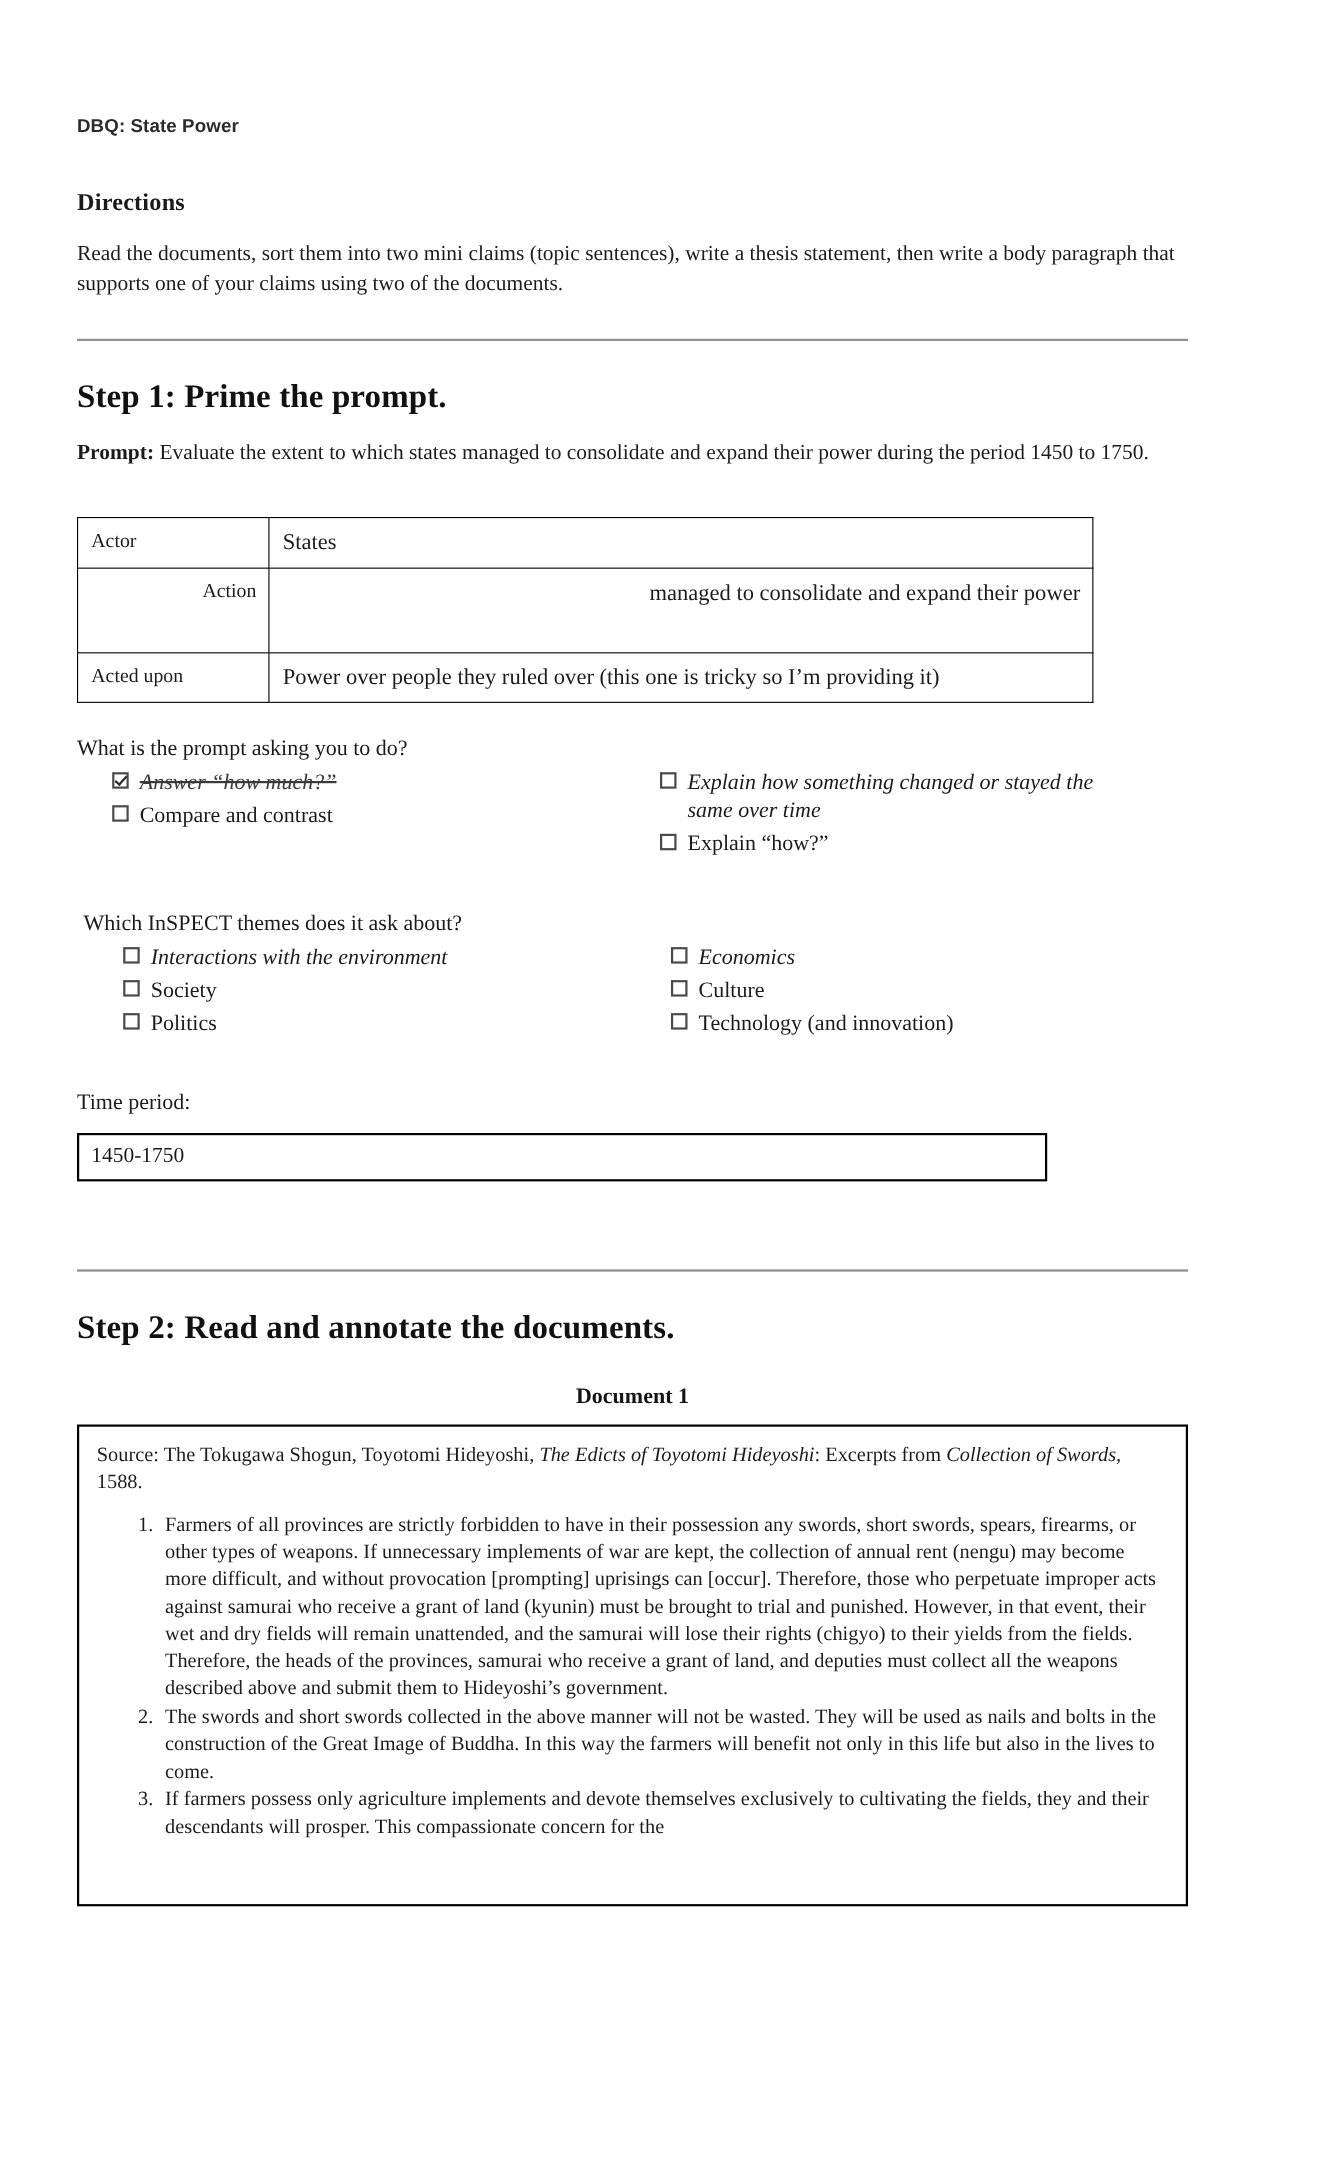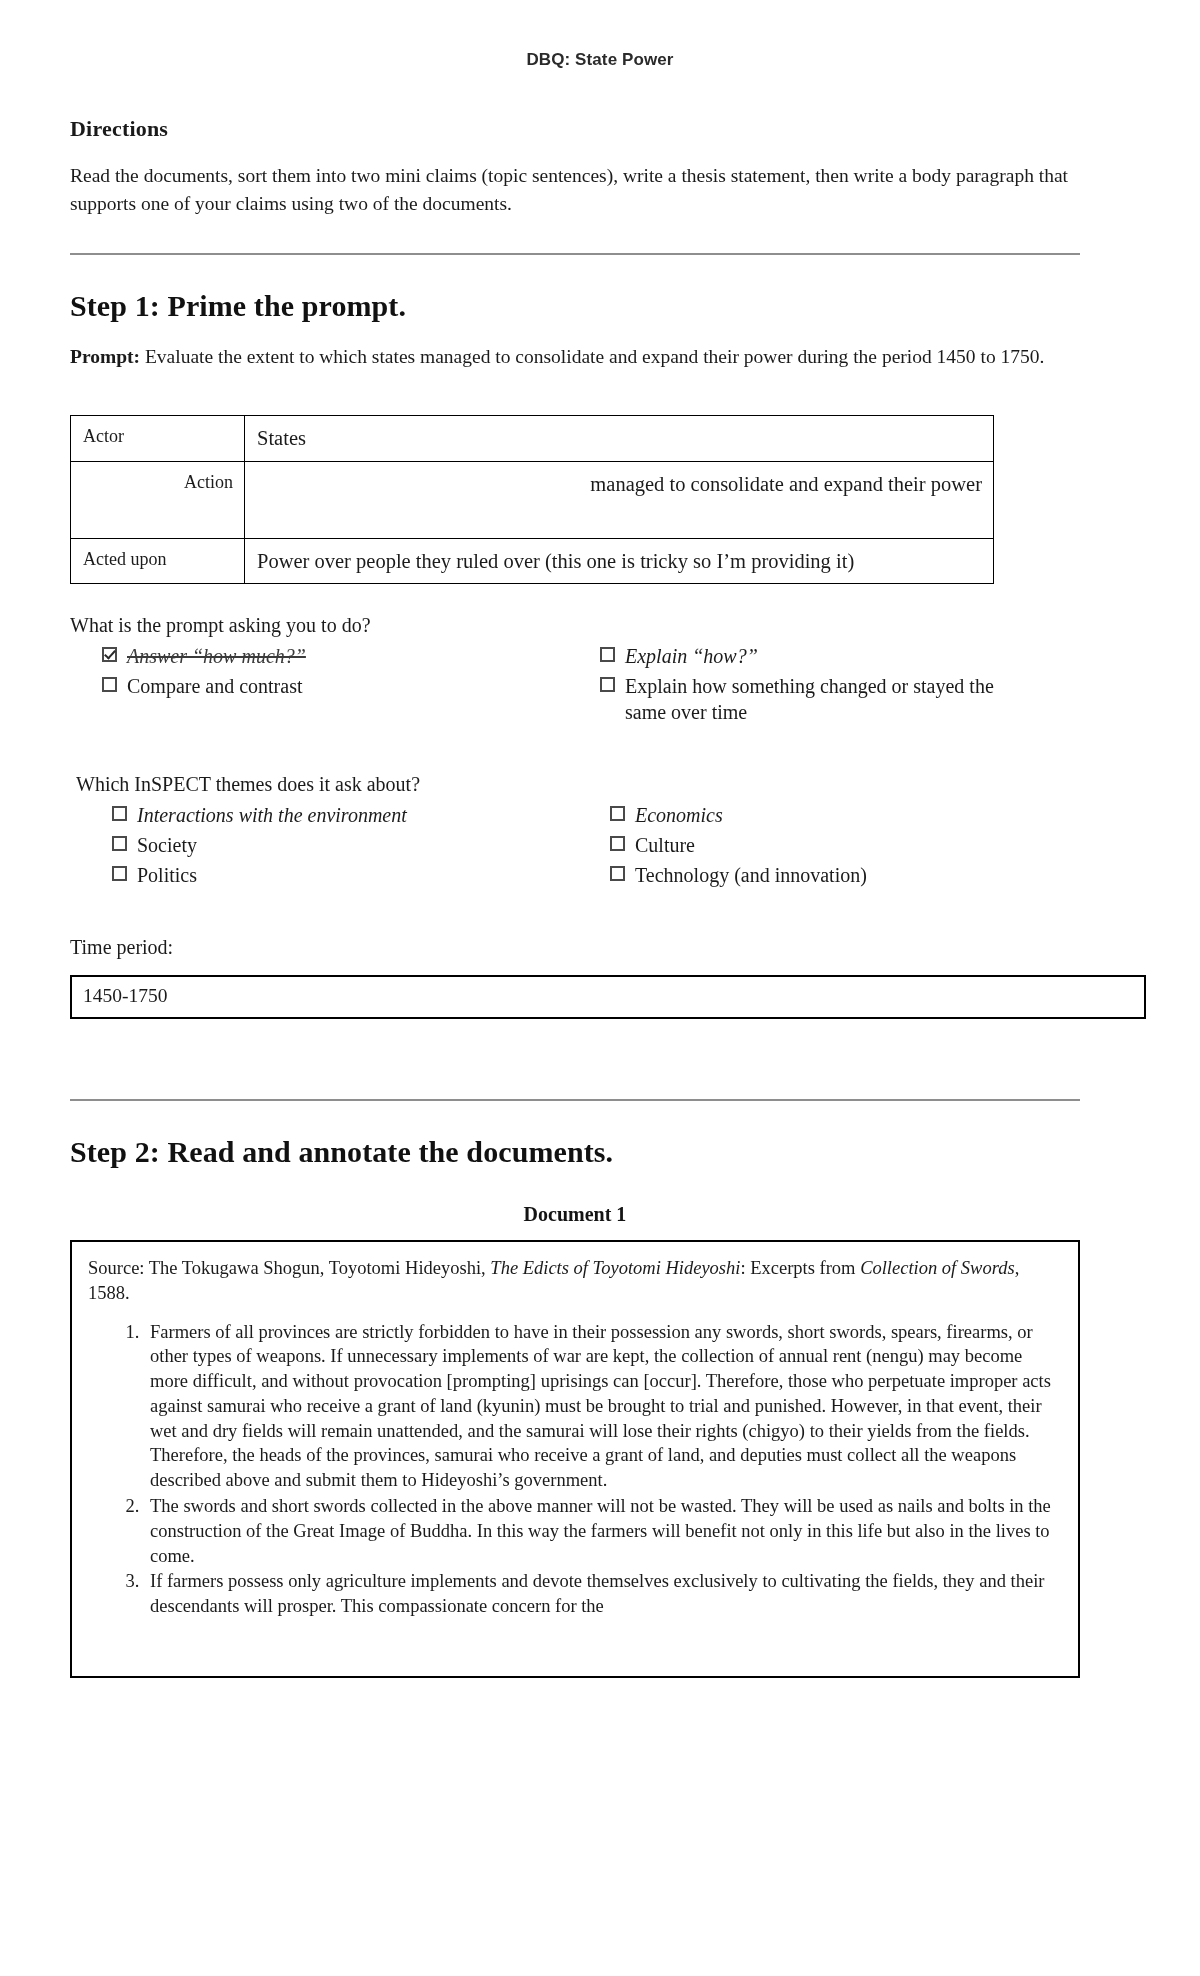--- a/index.html
+++ b/index.html
@@ -22,23 +22,22 @@
     box-sizing: border-box;
     padding: 0 70px;
   }
 
   
   .doc-title {
     font-family: "Liberation Sans", "DejaVu Sans", sans-serif;
     font-weight: bold;
     font-size: 17px;
     color: #2b2b2b;
-    padding-top: 50px;
+    padding-top: 105px;
     letter-spacing: 0.1px;
-    text-align: center;
   }
 
   
   .h-directions {
     font-size: 22px;
     font-weight: bold;
     margin-top: 46px;
     color: #1a1a1a;
     letter-spacing: .2px;
   }
@@ -137,21 +136,21 @@
   .pad-left-1 { padding-left: 32px; }
   .pad-left-2 { padding-left: 36px; }
 
   
   .tp-label {
     font-size: 20px;
     margin-top: 48px;
     color: #1b1b1b;
   }
   .tp-box {
-    width: 1076px;
+    width: 882px;
     box-sizing: border-box;
     border: 2px solid #000;
     height: 44px;
     margin-top: 16px;
     padding: 8px 10px 0 11px;
     font-size: 19.5px;
     color: #1b1b1b;
   }
 
   
@@ -234,25 +233,25 @@
           <span class="cb-label struck">Answer “how much?”</span>
         </div>
         <div class="cbrow">
           <span class="cb"></span>
           <span class="cb-label">Compare and contrast</span>
         </div>
       </div>
       <div class="col-right">
         <div class="cbrow">
           <span class="cb"></span>
+          <span class="cb-label">Explain how something changed or stayed the same over time</span>
+        </div>
+        <div class="cbrow">
+          <span class="cb"></span>
           <span class="cb-label">Explain “how?”</span>
-        </div>
-        <div class="cbrow">
-          <span class="cb"></span>
-          <span class="cb-label">Explain how something changed or stayed the same over time</span>
         </div>
       </div>
     </div>
   </div>
 
   <div class="q-block indent" style="margin-top:46px">
     <div class="q-title">Which InSPECT themes does it ask about?</div>
     <div class="cols">
       <div class="col-left pad-left-2">
         <div class="cbrow">

